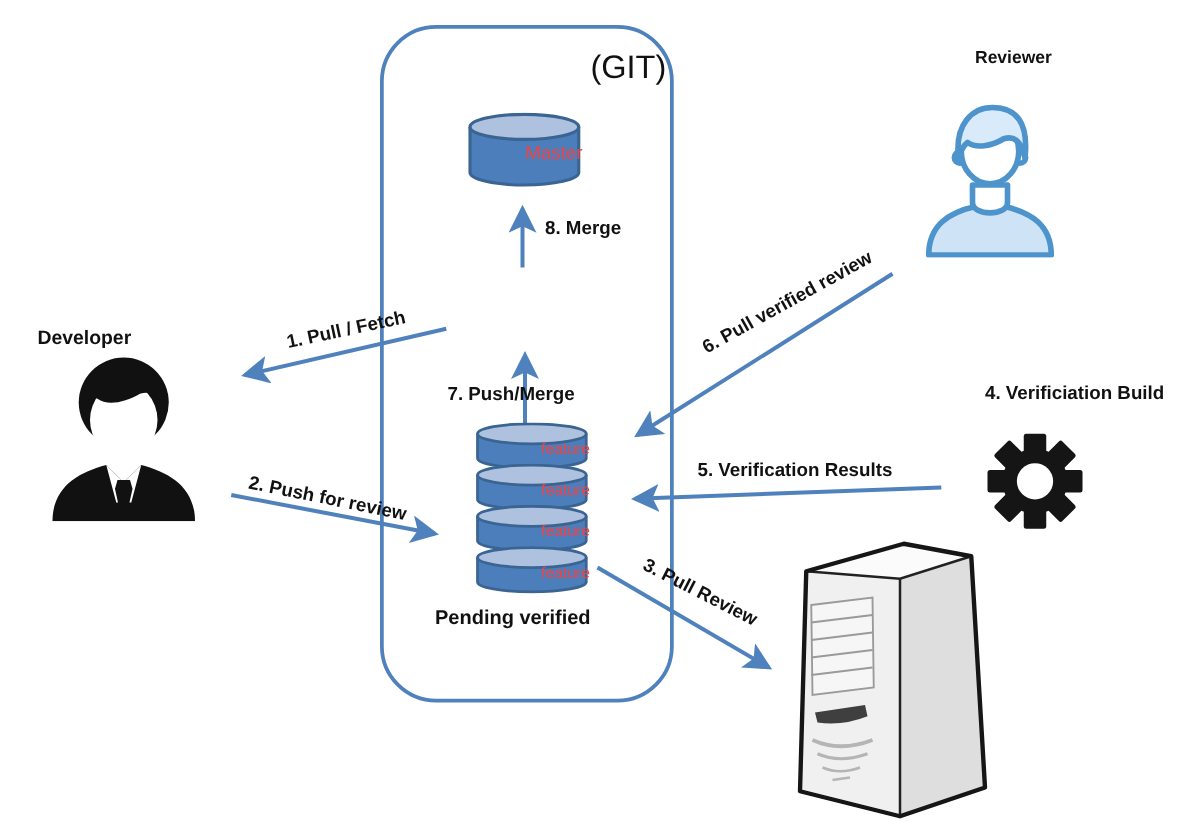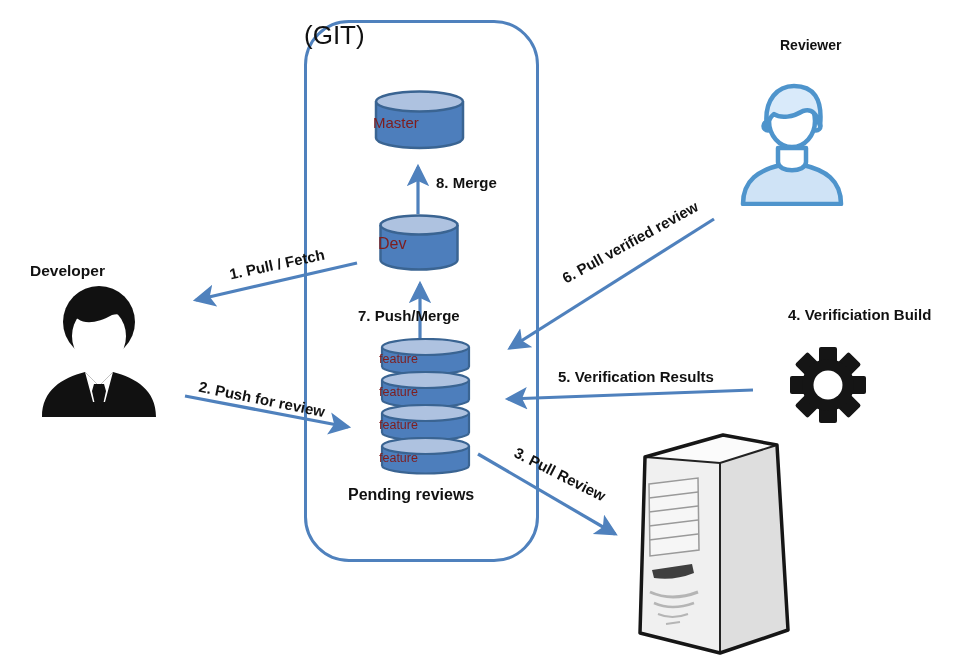--- a/index.html
+++ b/index.html
@@ -7,27 +7,27 @@
     position:relative;width:954px;height:663px;background:#ffffff;overflow:hidden;
     font-family:"Liberation Sans",sans-serif;color:#111;
   }
   .lbl{position:absolute;font-weight:700;font-size:15px;color:#111;white-space:nowrap;}
   .lbl.rot{transform-origin:center;}
   #git-box{
     position:absolute;left:304px;top:20px;width:229px;height:536px;
     border:3px solid #4f81bd;border-radius:45px;background:transparent;
   }
   #git-title{
-    position:absolute;left:304px;top:20px;width:229px;text-align:left;
+    position:absolute;left:304px;top:38px;width:229px;text-align:right;
     font-size:26px;font-weight:400;color:#111;
   }
   .cyl{position:absolute;}
   .cyl .cap{
-    position:absolute;left:0;right:0;text-align:left;
-    color:#7f1d1d;font-weight:400;white-space:nowrap;
+    position:absolute;left:0;right:0;text-align:right;
+    color:#ef4444;font-weight:400;white-space:nowrap;
   }
   #arrow-layer{position:absolute;left:0;top:0;pointer-events:none;}
   .icon{position:absolute;}
 </style>
 </head>
 <body>
 
 <div id="canvas">
 
   <div id="git-box"></div>
@@ -51,27 +51,20 @@
   </svg>
 
   <div class="cyl" style="left:373px;top:90px;width:93px;height:61px;">
     <svg width="93" height="61" viewBox="0 0 93 61">
       <path d="M3,11.5 V48 A43.5,10 0 0 0 90,48 V11.5" fill="#4d7ebc" stroke="#3a6492" stroke-width="2.5"></path>
       <ellipse cx="46.5" cy="11.5" rx="43.5" ry="10" fill="#aec2e0" stroke="#3a6492" stroke-width="2.5"></ellipse>
     </svg>
     <div class="cap" style="top:24px;font-size:15px;">Master</div>
   </div>
 
-  <div class="cyl" style="left:378px;top:214px;width:82px;height:58px;">
-    <svg width="82" height="58" viewBox="0 0 82 58">
-      <path d="M2.5,11 V46 A38.5,9.5 0 0 0 79.5,46 V11" fill="#4d7ebc" stroke="#3a6492" stroke-width="2.5"></path>
-      <ellipse cx="41" cy="11" rx="38.5" ry="9.5" fill="#aec2e0" stroke="#3a6492" stroke-width="2.5"></ellipse>
-    </svg>
-    <div class="cap" style="top:21px;font-size:16px;">Dev</div>
-  </div>
 
   <div class="cyl" style="left:379px;top:338px;width:93px;height:38px;">
     <svg width="93" height="38" viewBox="0 0 93 38">
         <path d="M3,9 V28.5 A43.5,8 0 0 0 90,28.5 V9" fill="#4d7ebc" stroke="#3a6492" stroke-width="2.2"></path>
         <ellipse cx="46.5" cy="9" rx="43.5" ry="8" fill="#aec2e0" stroke="#3a6492" stroke-width="2.2"></ellipse>
       </svg>
     <div class="cap" style="top:14px;font-size:12.5px;">feature</div>
   </div>
   <div class="cyl" style="left:379px;top:371px;width:93px;height:38px;">
     <svg width="93" height="38" viewBox="0 0 93 38">
@@ -88,21 +81,21 @@
     <div class="cap" style="top:14px;font-size:12.5px;">feature</div>
   </div>
   <div class="cyl" style="left:379px;top:437px;width:93px;height:38px;">
     <svg width="93" height="38" viewBox="0 0 93 38">
         <path d="M3,9 V28.5 A43.5,8 0 0 0 90,28.5 V9" fill="#4d7ebc" stroke="#3a6492" stroke-width="2.2"></path>
         <ellipse cx="46.5" cy="9" rx="43.5" ry="8" fill="#aec2e0" stroke="#3a6492" stroke-width="2.2"></ellipse>
       </svg>
     <div class="cap" style="top:14px;font-size:12.5px;">feature</div>
   </div>
 
-  <div class="lbl" style="left:348px;top:486px;font-size:16px;">Pending reviews</div>
+  <div class="lbl" style="left:348px;top:486px;font-size:16px;">Pending verified</div>
   <div class="lbl" style="left:30px;top:238px;font-size:15.5px;margin-top:24px;">Developer</div>
   <div class="lbl" style="left:780px;top:37px;font-size:14px;">Reviewer</div>
   <div class="lbl" style="left:666px;top:456px;font-size:20px;">Jenkins</div>
   <div class="lbl" style="left:768px;top:306px;margin-left:20px;">4. Verificiation Build</div>
   <div class="lbl" style="left:558px;top:368px;">5. Verification Results</div>
   <div class="lbl" style="left:320px;top:307px;margin-left:38px;">7. Push/Merge</div>
   <div class="lbl" style="left:436px;top:174px;text-align:center;">8. Merge</div>
 
   <div class="lbl rot" style="left:277px;top:264px;transform:translate(-50%,-50%) rotate(-12deg);">1. Pull / Fetch</div>
   <div class="lbl rot" style="left:262px;top:399px;transform:translate(-50%,-50%) rotate(11.5deg);">2. Push for review</div>

